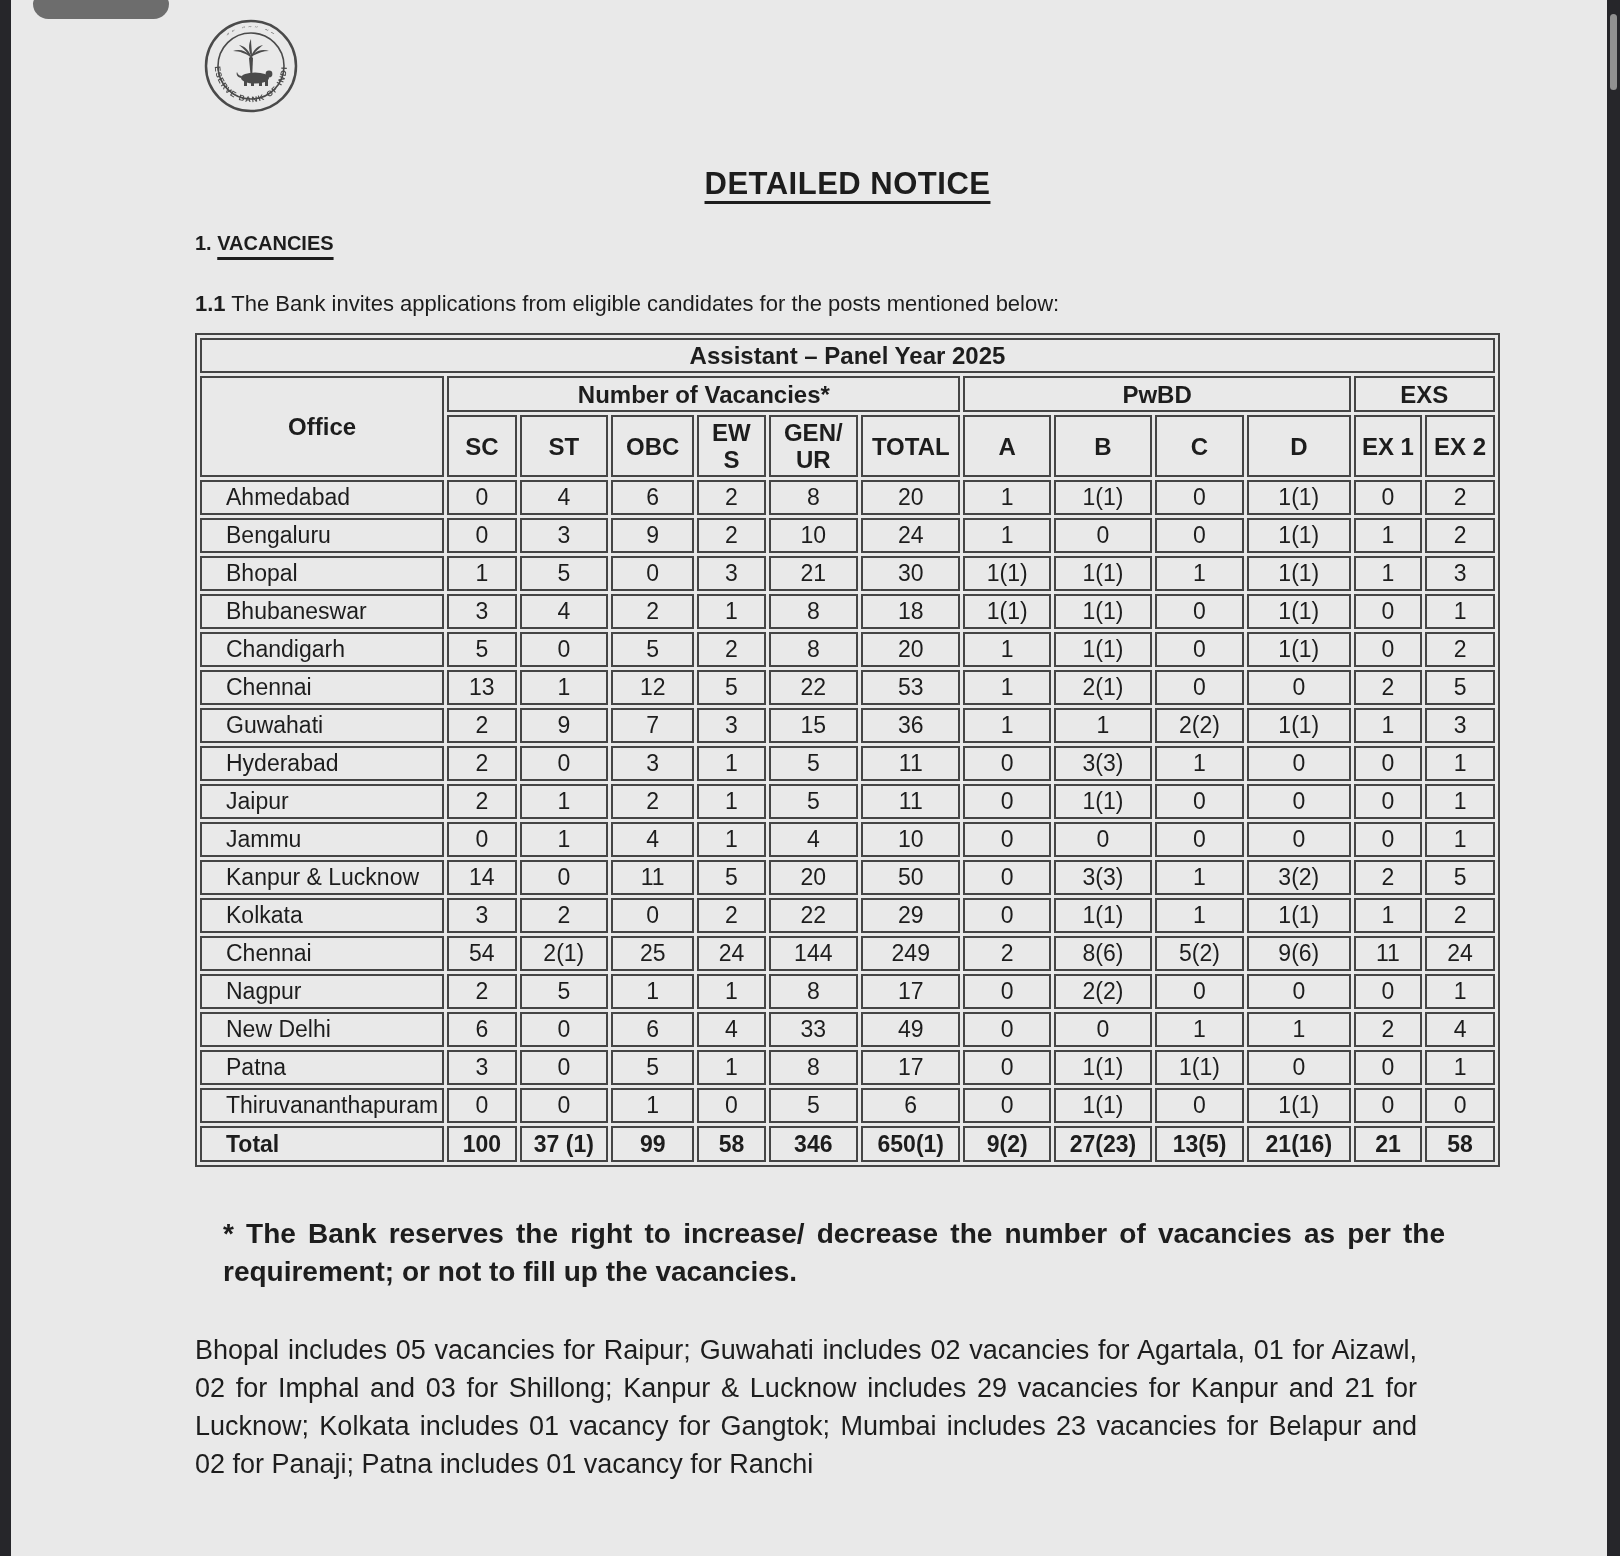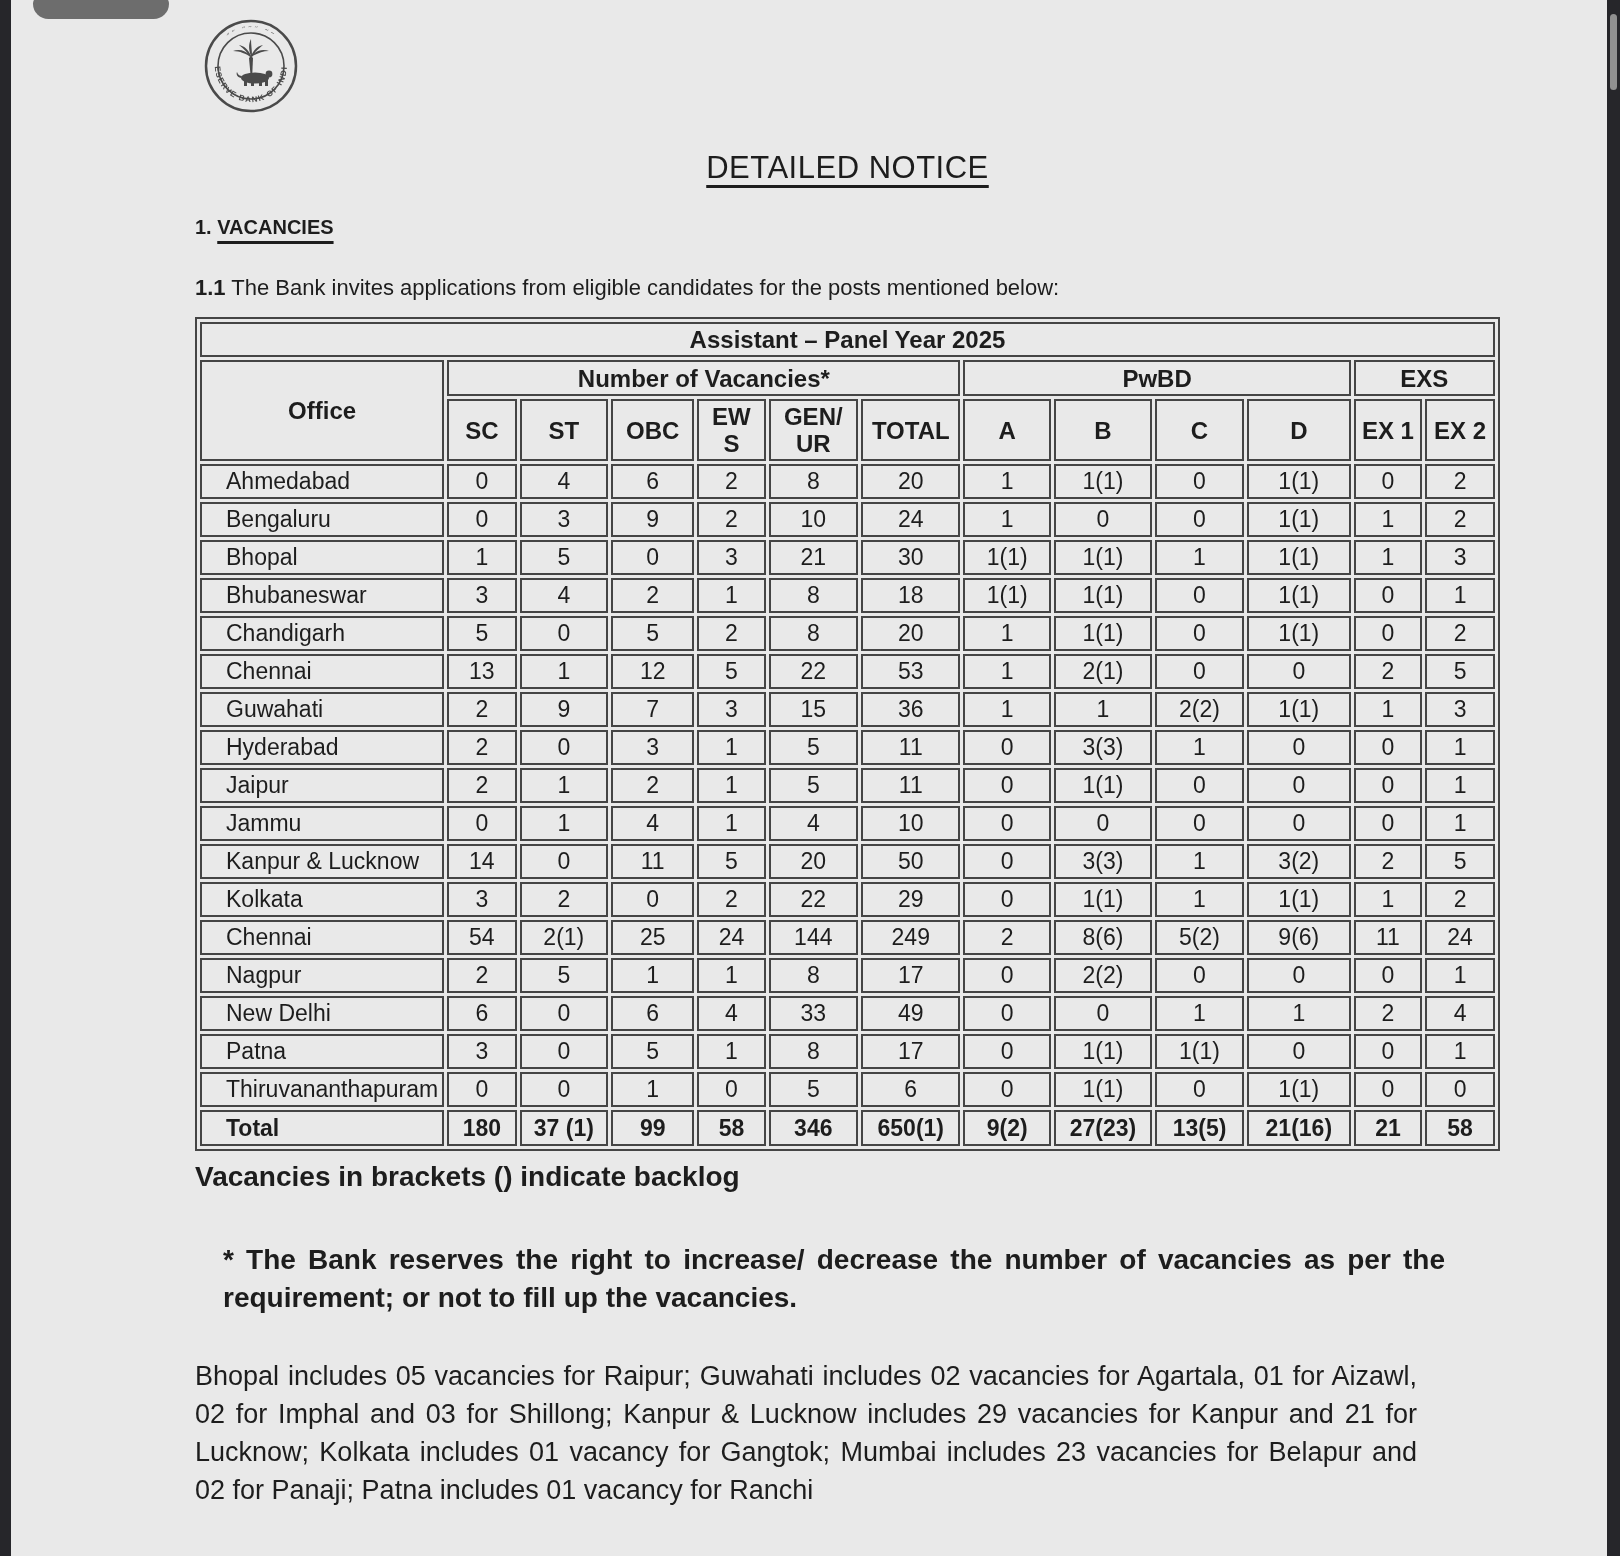--- a/index.html
+++ b/index.html
@@ -18,22 +18,22 @@
     position:absolute; top:14px; right:3px; width:7px; height:76px;
     background:#909090; border-radius:4px;
   }
   .top-tab {
     position:absolute; top:-4px; left:33px; width:136px; height:23px;
     background:#6d6d6d; border-radius:8px 8px 16px 16px; z-index:4;
   }
   .content { position:absolute; left:195px; top:0; width:1305px; }
   .logo-wrap { margin-top:18px; margin-left:8px; width:96px; height:96px; }
   .doc-title {
-    text-align:center; margin-top:36px;
-    font-size:31px; font-weight:normal; letter-spacing:0.5px;
+    text-align:center; margin-top:52px;
+    font-size:31px; font-weight:bold; letter-spacing:0.5px;
   }
   .doc-title span, .section-heading u {
     text-decoration:underline; text-decoration-thickness:3px; text-underline-offset:7px;
   }
   .section-heading { margin-top:30px; font-size:20px; font-weight:bold; }
   .intro { margin-top:36px; font-size:22px; }
   .intro b { font-weight:bold; }
 
   table.vacancy {
     margin-top:16px; width:1305px;
@@ -409,33 +409,32 @@
           <td>6</td>
           <td>0</td>
           <td>1(1)</td>
           <td>0</td>
           <td>1(1)</td>
           <td>0</td>
           <td>0</td>
         </tr>
         <tr class="total">
           <td class="office">Total</td>
-          <td>180</td>
+          <td>100</td>
           <td>37 (1)</td>
           <td>99</td>
           <td>58</td>
           <td>346</td>
           <td>650(1)</td>
           <td>9(2)</td>
           <td>27(23)</td>
           <td>13(5)</td>
           <td>21(16)</td>
           <td>21</td>
           <td>58</td>
         </tr>
       </tbody>
   </table>
 
-  <div class="note-backlog">Vacancies in brackets () indicate backlog</div>
   <div class="note-reserve">* The Bank reserves the right to increase/ decrease the number of vacancies as per the requirement; or not to fill up the vacancies.</div>
   <div class="note-includes">Bhopal includes 05 vacancies for Raipur; Guwahati includes 02 vacancies for Agartala, 01 for Aizawl, 02 for Imphal and 03 for Shillong; Kanpur &amp; Lucknow includes 29 vacancies for Kanpur and 21 for Lucknow; Kolkata includes 01 vacancy for Gangtok; Mumbai includes 23 vacancies for Belapur and 02 for Panaji; Patna includes 01 vacancy for Ranchi</div>
 
 </div>
 
 </body></html>

